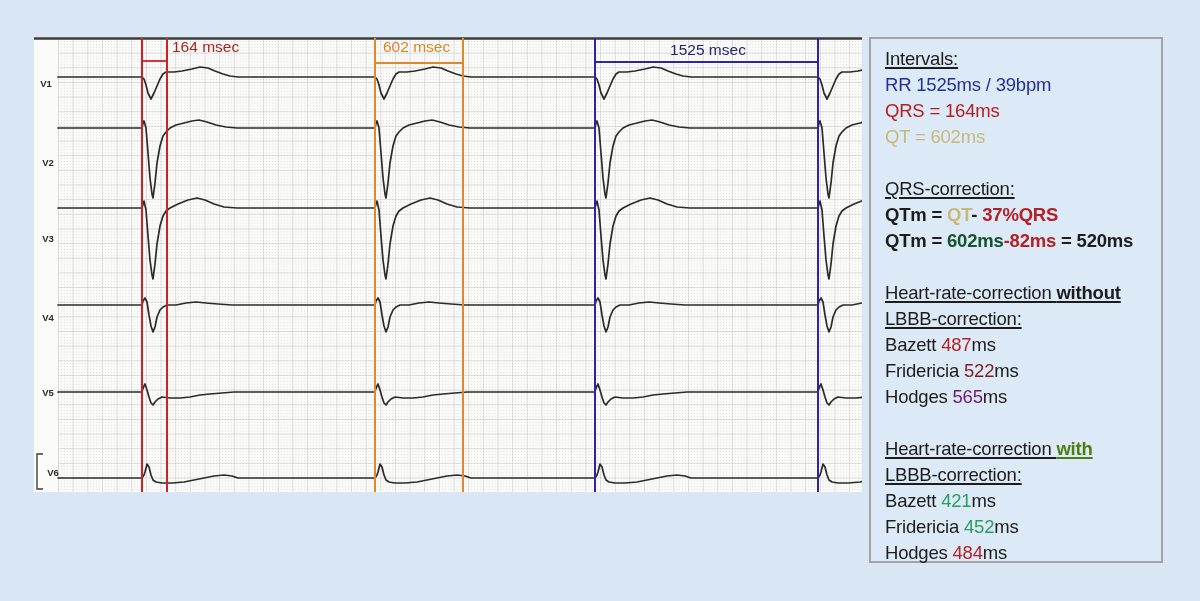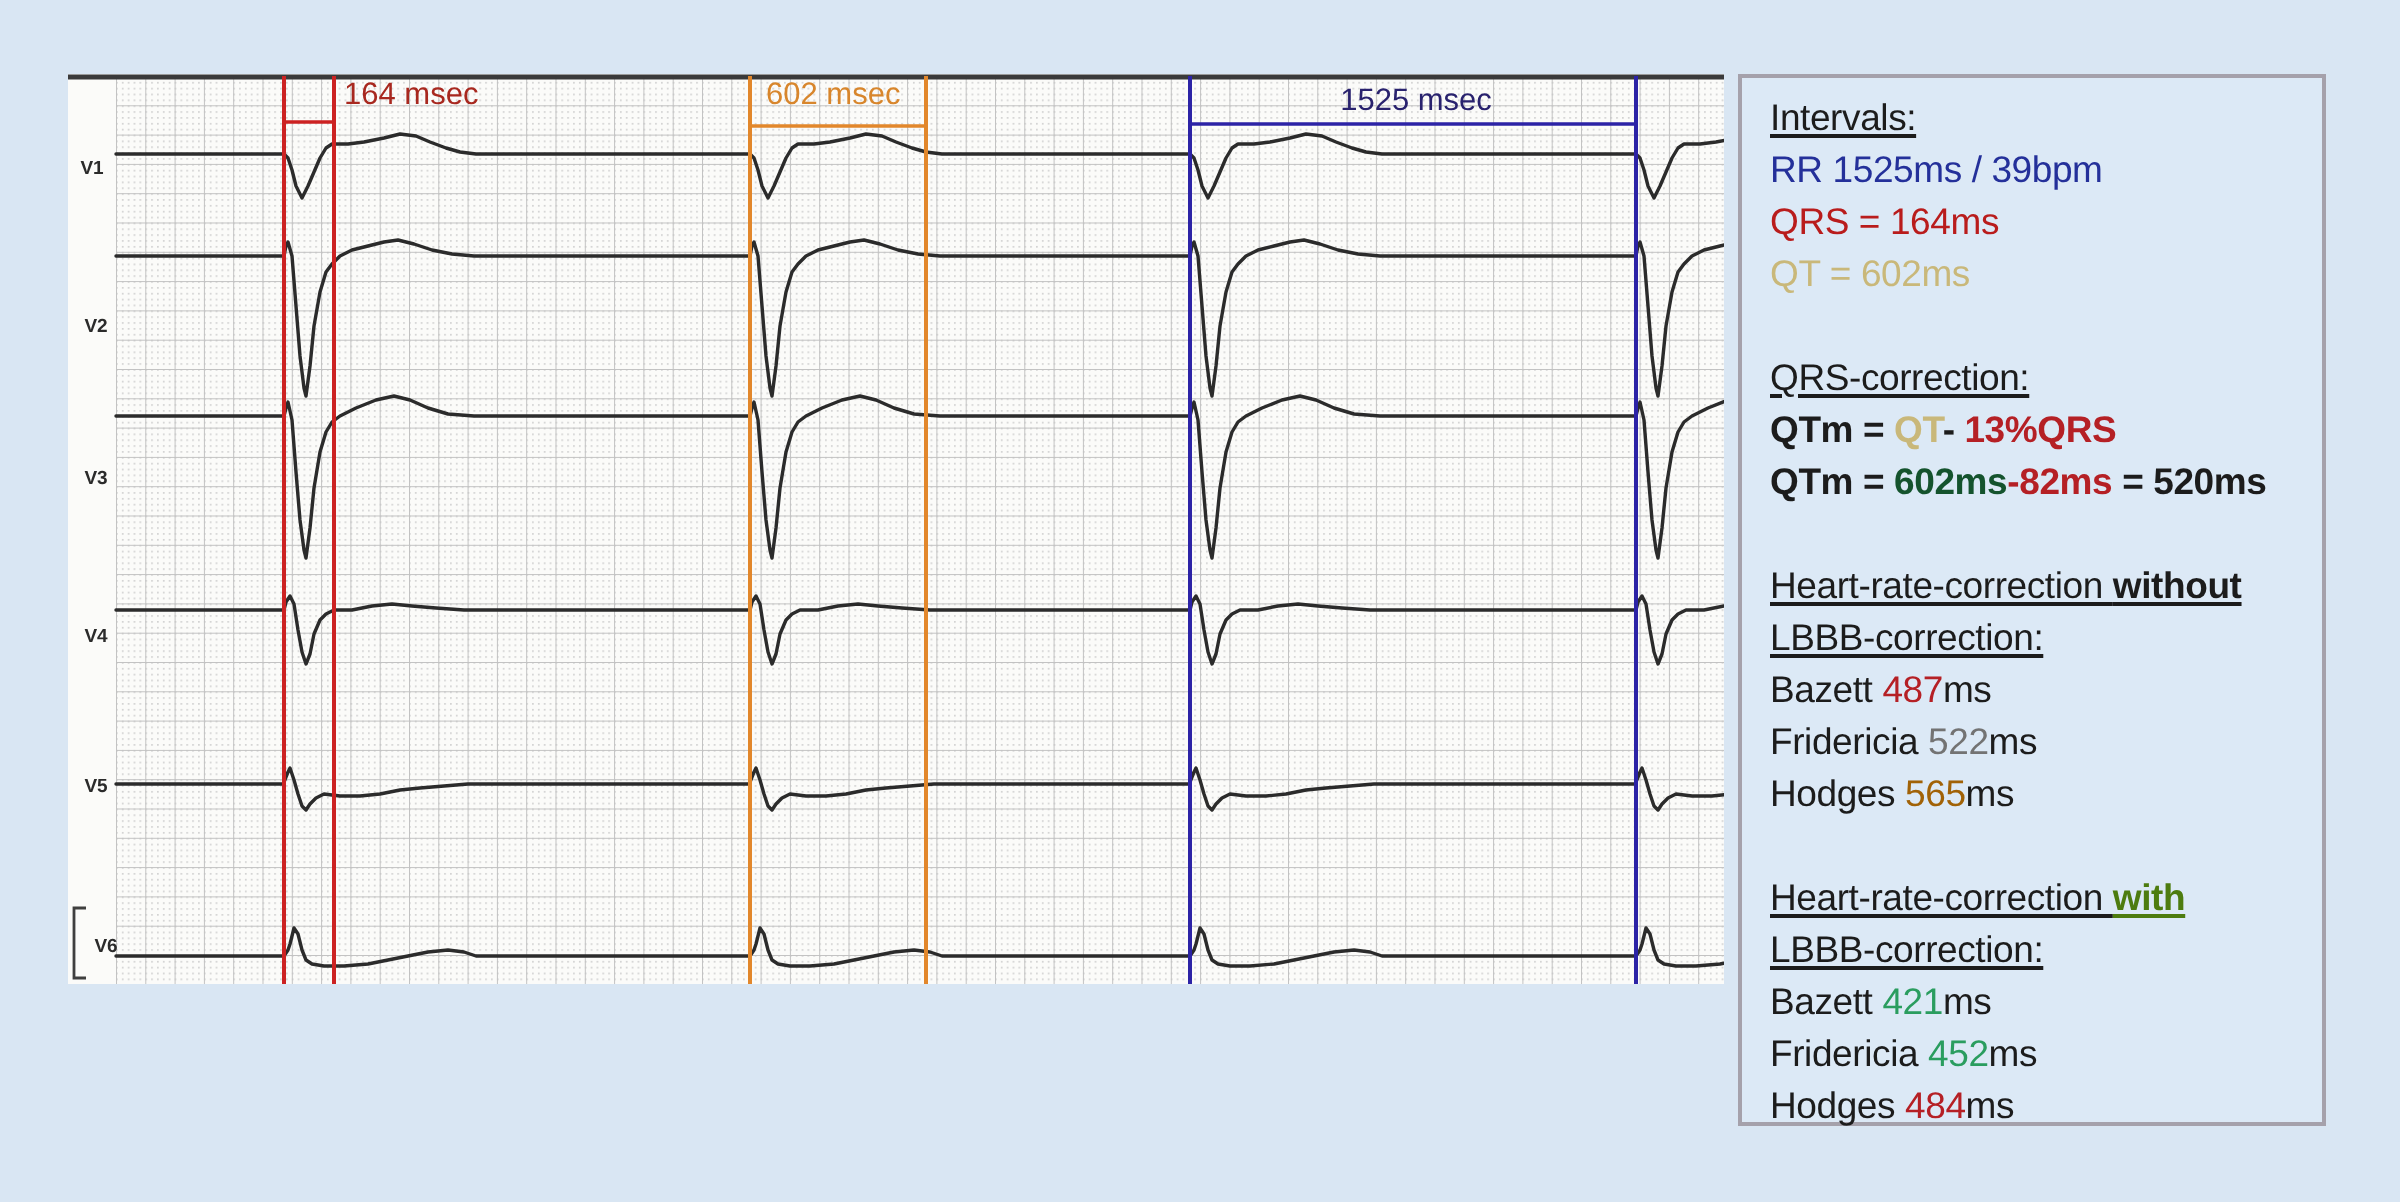--- a/index.html
+++ b/index.html
@@ -96,28 +96,28 @@
     </svg>
   </div>
 
   <div class="panel" id="panel" style="background: rgb(220, 233, 246);">
       <div class="pl"><span class="u" style="color: rgb(28, 28, 28);">Intervals:</span></div>
       <div class="pl"><span class="" style="color: rgb(36, 48, 154);">RR 1525ms / 39bpm</span></div>
       <div class="pl"><span class="" style="color: #b91c1c;">QRS = 164ms</span></div>
       <div class="pl"><span class="" style="color: rgb(201, 184, 122);">QT = 602ms</span></div>
       <div class="gap"></div>
       <div class="pl"><span class="u" style="color: rgb(28, 28, 28);">QRS-correction:</span></div>
-      <div class="pl"><span class="b" style="color: rgb(28, 28, 28);">QTm = </span><span class="b" style="color: rgb(201, 184, 122);">QT</span><span class="b" style="color: rgb(28, 28, 28);">- </span><span class="b" style="color: rgb(181, 32, 37);">13%QRS</span></div>
+      <div class="pl"><span class="b" style="color: rgb(28, 28, 28);">QTm = </span><span class="b" style="color: rgb(201, 184, 122);">QT</span><span class="b" style="color: rgb(28, 28, 28);">- </span><span class="b" style="color: rgb(181, 32, 37);">37%QRS</span></div>
       <div class="pl"><span class="b" style="color: rgb(28, 28, 28);">QTm = </span><span class="b" style="color: #14532d;">602ms</span><span class="b" style="color: rgb(181, 32, 37);">-82ms</span><span class="b" style="color: rgb(28, 28, 28);"> = 520ms</span></div>
       <div class="gap"></div>
       <div class="pl"><span class="u" style="color: rgb(28, 28, 28);">Heart-rate-correction </span><span class="b u" style="color: rgb(28, 28, 28);">without</span></div>
       <div class="pl"><span class="u" style="color: rgb(28, 28, 28);">LBBB-correction:</span></div>
       <div class="pl"><span class="" style="color: rgb(28, 28, 28);">Bazett </span><span class="" style="color: rgb(181, 32, 37);">487</span><span class="" style="color: rgb(28, 28, 28);">ms</span></div>
-      <div class="pl"><span class="" style="color: rgb(28, 28, 28);">Fridericia </span><span class="" style="color: #737373; text-align: center;">522</span><span class="" style="color: rgb(28, 28, 28);">ms</span></div>
-      <div class="pl"><span class="" style="color: rgb(28, 28, 28);">Hodges </span><span class="" style="color: #a16207;">565</span><span class="" style="color: rgb(28, 28, 28);">ms</span></div>
+      <div class="pl"><span class="" style="color: rgb(28, 28, 28);">Fridericia </span><span class="" style="color: #7f1d1d; text-align: center;">522</span><span class="" style="color: rgb(28, 28, 28);">ms</span></div>
+      <div class="pl"><span class="" style="color: rgb(28, 28, 28);">Hodges </span><span class="" style="color: #701a75;">565</span><span class="" style="color: rgb(28, 28, 28);">ms</span></div>
       <div class="gap"></div>
       <div class="pl"><span class="u" style="color: rgb(28, 28, 28);">Heart-rate-correction </span><span class="b u" style="color: #4d7c0f;">with</span></div>
       <div class="pl"><span class="u" style="color: rgb(28, 28, 28);">LBBB-correction:</span></div>
       <div class="pl"><span class="" style="color: rgb(28, 28, 28);">Bazett </span><span class="" style="color: rgb(42, 157, 95);">421</span><span class="" style="color: rgb(28, 28, 28);">ms</span></div>
       <div class="pl"><span class="" style="color: rgb(28, 28, 28);">Fridericia </span><span class="" style="color: rgb(42, 157, 95); margin-top: 36px;">452</span><span class="" style="color: rgb(28, 28, 28);">ms</span></div>
       <div class="pl"><span class="" style="color: rgb(28, 28, 28);">Hodges </span><span class="" style="color: rgb(181, 32, 37);">484</span><span class="" style="color: rgb(28, 28, 28);">ms</span></div>
     </div>
 
 </div>
 

